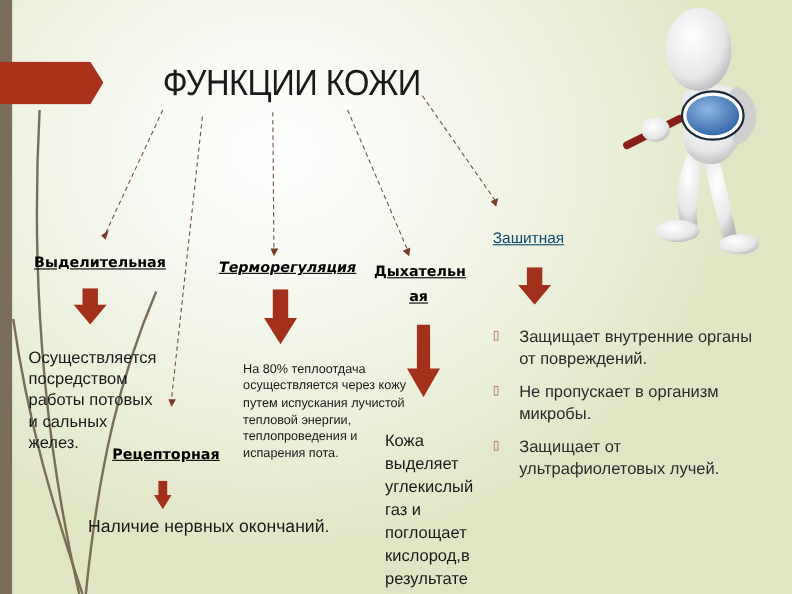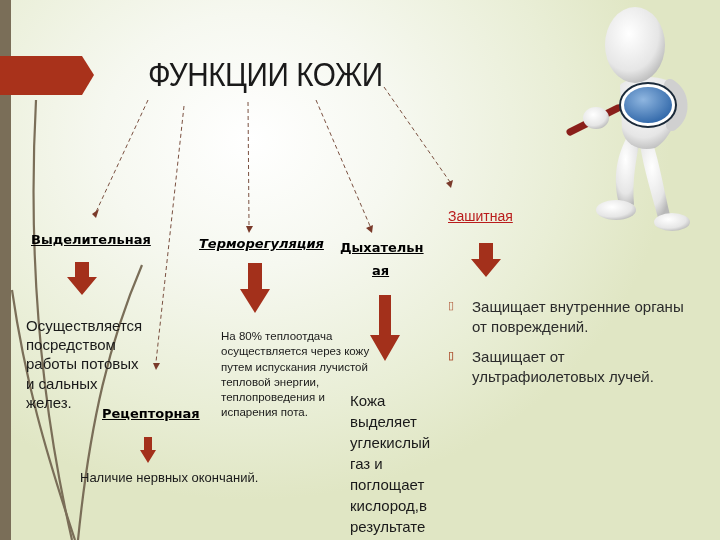--- a/index.html
+++ b/index.html
@@ -9,27 +9,27 @@
     font-family: "Liberation Sans", sans-serif;
   }
   .left-bar { position:absolute; left:0; top:0; width:11px; height:540px; background:#7a6e58; }
   .title-tab { position:absolute; left:0; top:56px; width:94px; height:39px; background:#a9321b;
     clip-path: polygon(0 0, 82px 0, 94px 19px, 82px 39px, 0 39px); }
   .title { position:absolute; left:148px; top:56px; font-size:33px; color:#1a1a1a; letter-spacing:-0.5px;
     font-family:"Liberation Sans", sans-serif; transform:scaleX(0.9); transform-origin:left; }
   svg.connectors { position:absolute; left:0; top:0; width:720px; height:540px; pointer-events:none; }
   .heading { position:absolute; font-family:"DejaVu Sans", sans-serif; font-weight:bold; font-size:13px;
     text-decoration:underline; color:#000; white-space:nowrap; }
-  .heading.light { font-weight:normal; font-family:"Liberation Sans", sans-serif; font-size:14px; color:#b91c1c; }
+  .heading.light { font-weight:normal; font-family:"Liberation Sans", sans-serif; font-size:14px; color:#0c4a6e; }
   .red-arrow { position:absolute; }
   .body-text { position:absolute; color:#1a1a1a; line-height:1.28; }
   .t-excretory { left:26px; top:316px; width:120px; font-size:15px; }
   .t-thermo { left:209px; top:329px; width:150px; font-size:11.5px; line-height:1.33;margin-left:12px; }
   .t-resp { left:350px; top:390px; width:100px; font-size:15px; line-height:1.4; }
-  .t-receptor { left:80px; top:470px; font-size:13px; }
+  .t-receptor { left:80px; top:470px; font-size:16px; }
   ul.protect { position:absolute; left:448px; top:297px; width:240px; margin:0; padding:0; list-style:none; color:#2b2b2b; font-size:15px; }
   ul.protect li { position:relative; padding-left:24px; margin-bottom:10px; line-height:1.33; }
   ul.protect li .bullet { position:absolute; left:0; top:1px; color:#b05a3a; font-size:11px; }
   .figure { position:absolute; left:560px; top:0; width:160px; height:240px; }
 </style>
 </head>
 <body>
 
 <div class="left-bar"></div>
 <div class="title-tab"></div>
@@ -81,21 +81,21 @@
   <polygon points="4,0 12,0 12,13 16,13 8,26 0,13 4,13" fill="#a3301b"></polygon>
 </svg>
 <div class="body-text t-receptor">Наличие нервных окончаний.</div>
 
 <div class="heading light" style="left:448px;top:208px;">Зашитная</div>
 <svg class="red-arrow" style="left:471px;top:243px" width="30" height="34">
   <polygon points="8,0 22,0 22,16 30,16 15,34 0,16 8,16" fill="#a3301b"></polygon>
 </svg>
 <ul class="protect">
   <li><span class="bullet">▯</span><span>Защищает внутренние органы от повреждений.</span></li>
-  <li><span class="bullet">▯</span></li>
+  <li><span class="bullet">▯</span><span>Не пропускает в организм микробы.</span></li>
   <li><span class="bullet">▯</span><span>Защищает от ультрафиолетовых лучей.</span></li>
 </ul>
 
 <svg class="figure" viewBox="0 0 160 240">
   <defs>
     <radialGradient id="wg" cx="40%" cy="35%" r="70%">
       <stop offset="0%" stop-color="#ffffff"></stop>
       <stop offset="70%" stop-color="#e6e6e6"></stop>
       <stop offset="100%" stop-color="#b8b8b8"></stop>
     </radialGradient>

